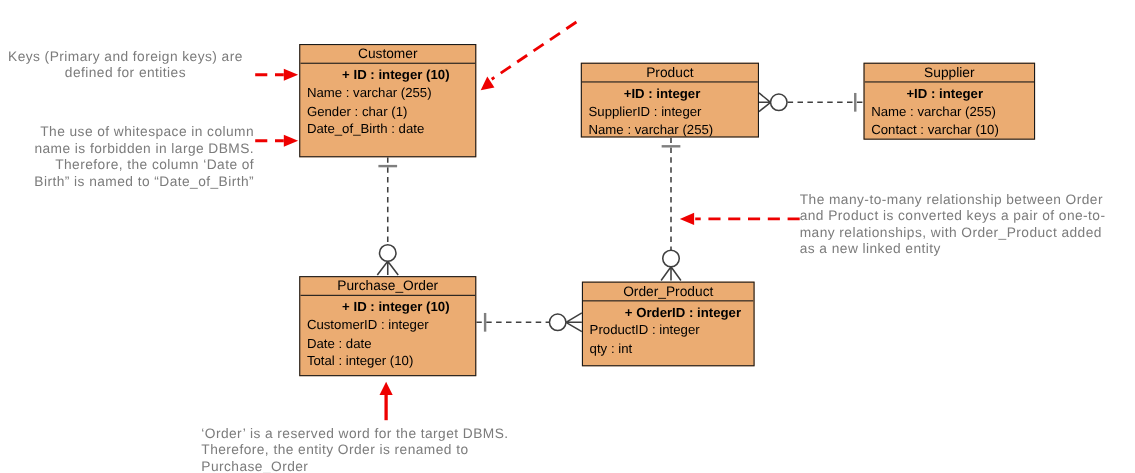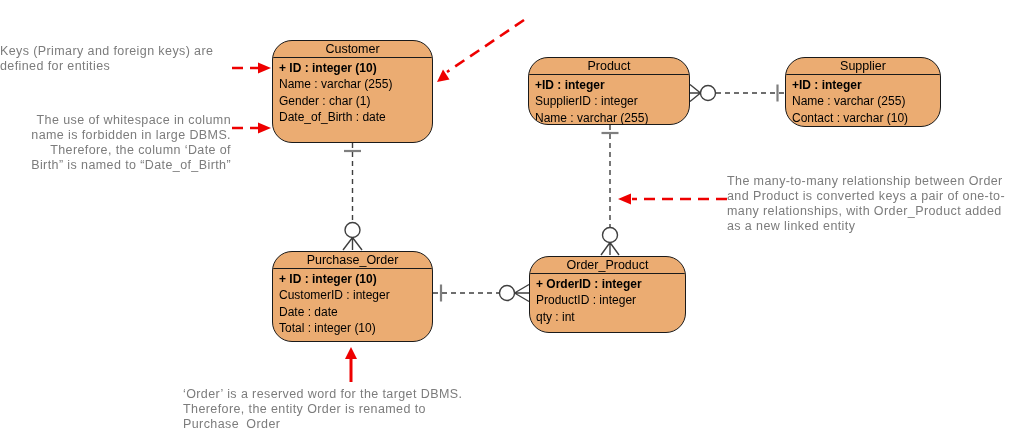--- a/index.html
+++ b/index.html
@@ -14,35 +14,35 @@
   .overlay{
     position:absolute;left:0;top:0;width:1032px;height:430px;
     pointer-events:none;
   }
   
   .entity{
     position:absolute;
     box-sizing:border-box;
     background:var(--entity-fill,#EBAC72);
     border:1.6px solid var(--entity-border,#1a1a1a);
-    border-radius:20px;
+    border-radius:0;
     color:#000;
     font-size:12px;
     overflow:hidden;
   }
   .entity-title{
     height:16px;line-height:16px;
     text-align:center;
     border-bottom:1.4px solid var(--entity-border,#1a1a1a);
     font-size:12.5px;
     white-space:nowrap;
   }
   .entity-attrs{padding:2px 3px 0 6px;}
   .attr{line-height:16.4px;white-space:nowrap;}
-  .attr.pk{font-weight:bold;}
+  .attr.pk{font-weight:bold;margin-left:32px;}
   .attr.fk{}
   
   .note{
     position:absolute;
     font-size:12.5px;
     line-height:15px;
     letter-spacing:0.4px;
     color:var(--annotation-text,#7C7C7C);
     white-space:pre-line;
   }
@@ -153,21 +153,21 @@
   <div class="entity" style="left:529px;top:256px;width:157px;height:77px">
     <div class="entity-title">Order_Product</div>
     <div class="entity-attrs">
       <div class="attr pk">+ OrderID : integer</div>
       <div class="attr fk">ProductID : integer</div>
       <div class="attr">qty : int</div>
     </div>
   </div>
 
 
-  <div class="note" style="left:0;top:44px;width:228px;text-align:left">Keys (Primary and foreign keys) are
+  <div class="note" style="left:0;top:44px;width:228px;text-align:center">Keys (Primary and foreign keys) are
 defined for entities</div>
 
   <div class="note" style="left:0;top:113px;width:231px;text-align:right">The use of whitespace in column
 name is forbidden in large DBMS.
 Therefore, the column ‘Date of
 Birth” is named to “Date_of_Birth”</div>
 
   <div class="note" style="left:727px;top:174px;width:305px;text-align:left">The many-to-many relationship between Order
 and Product is converted keys a pair of one-to-
 many relationships, with Order_Product added

